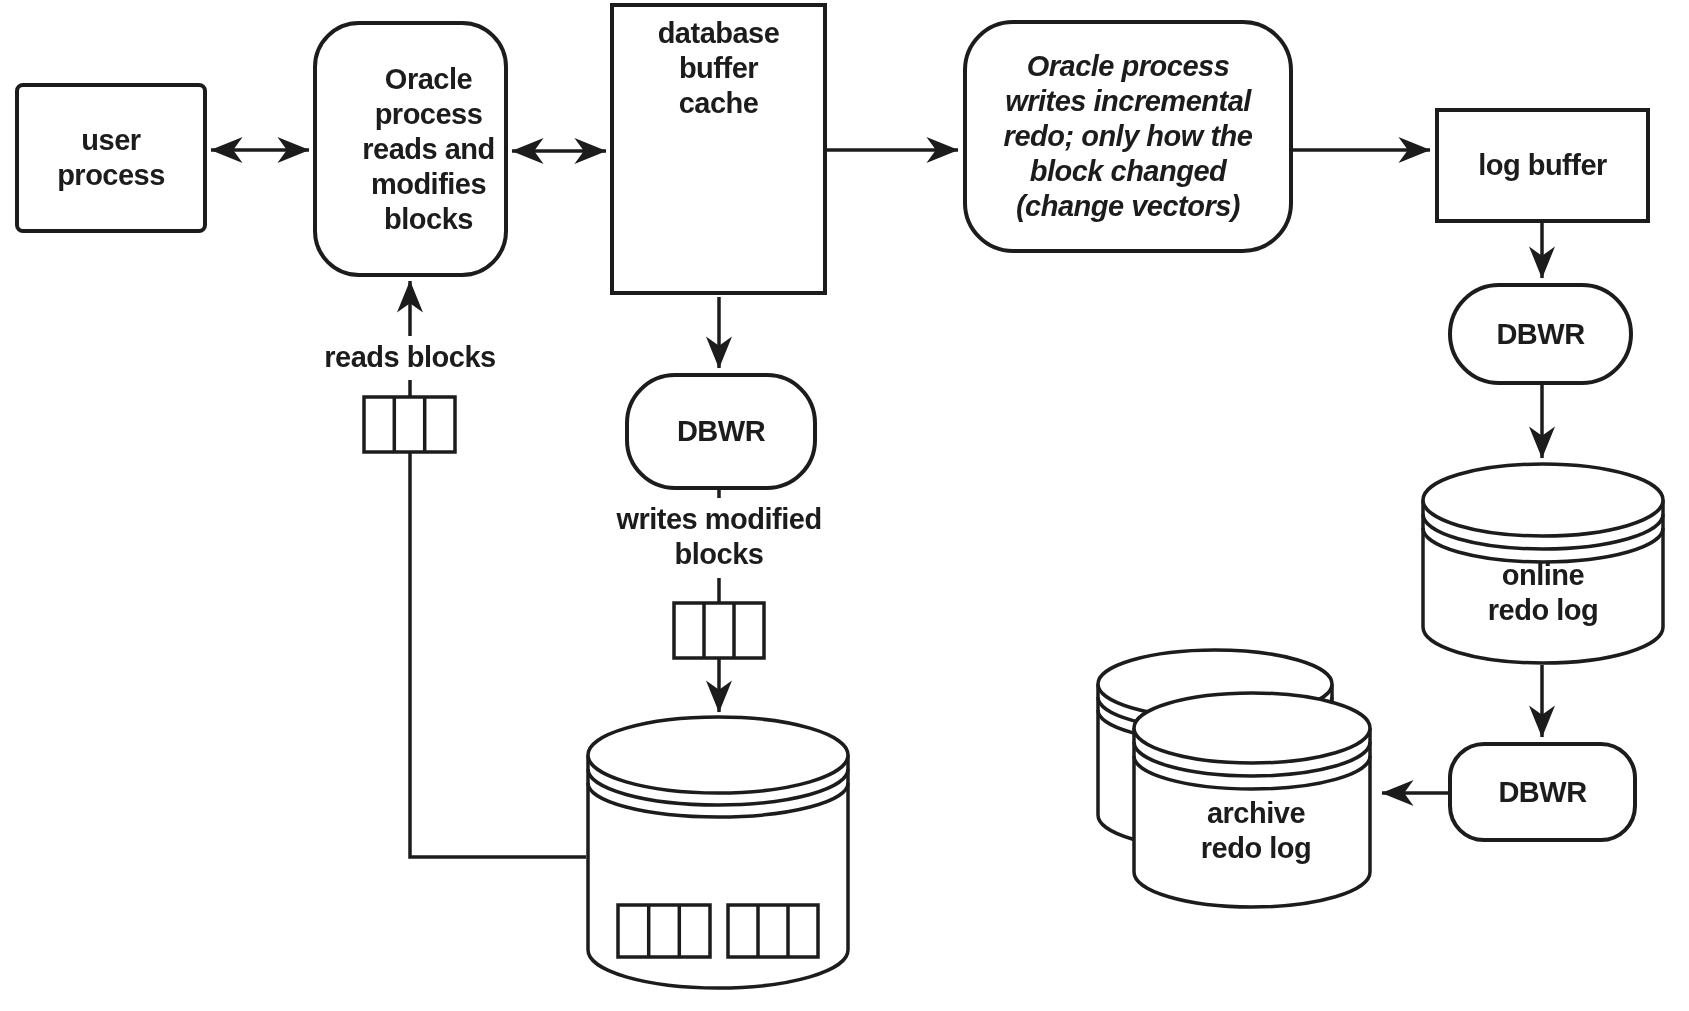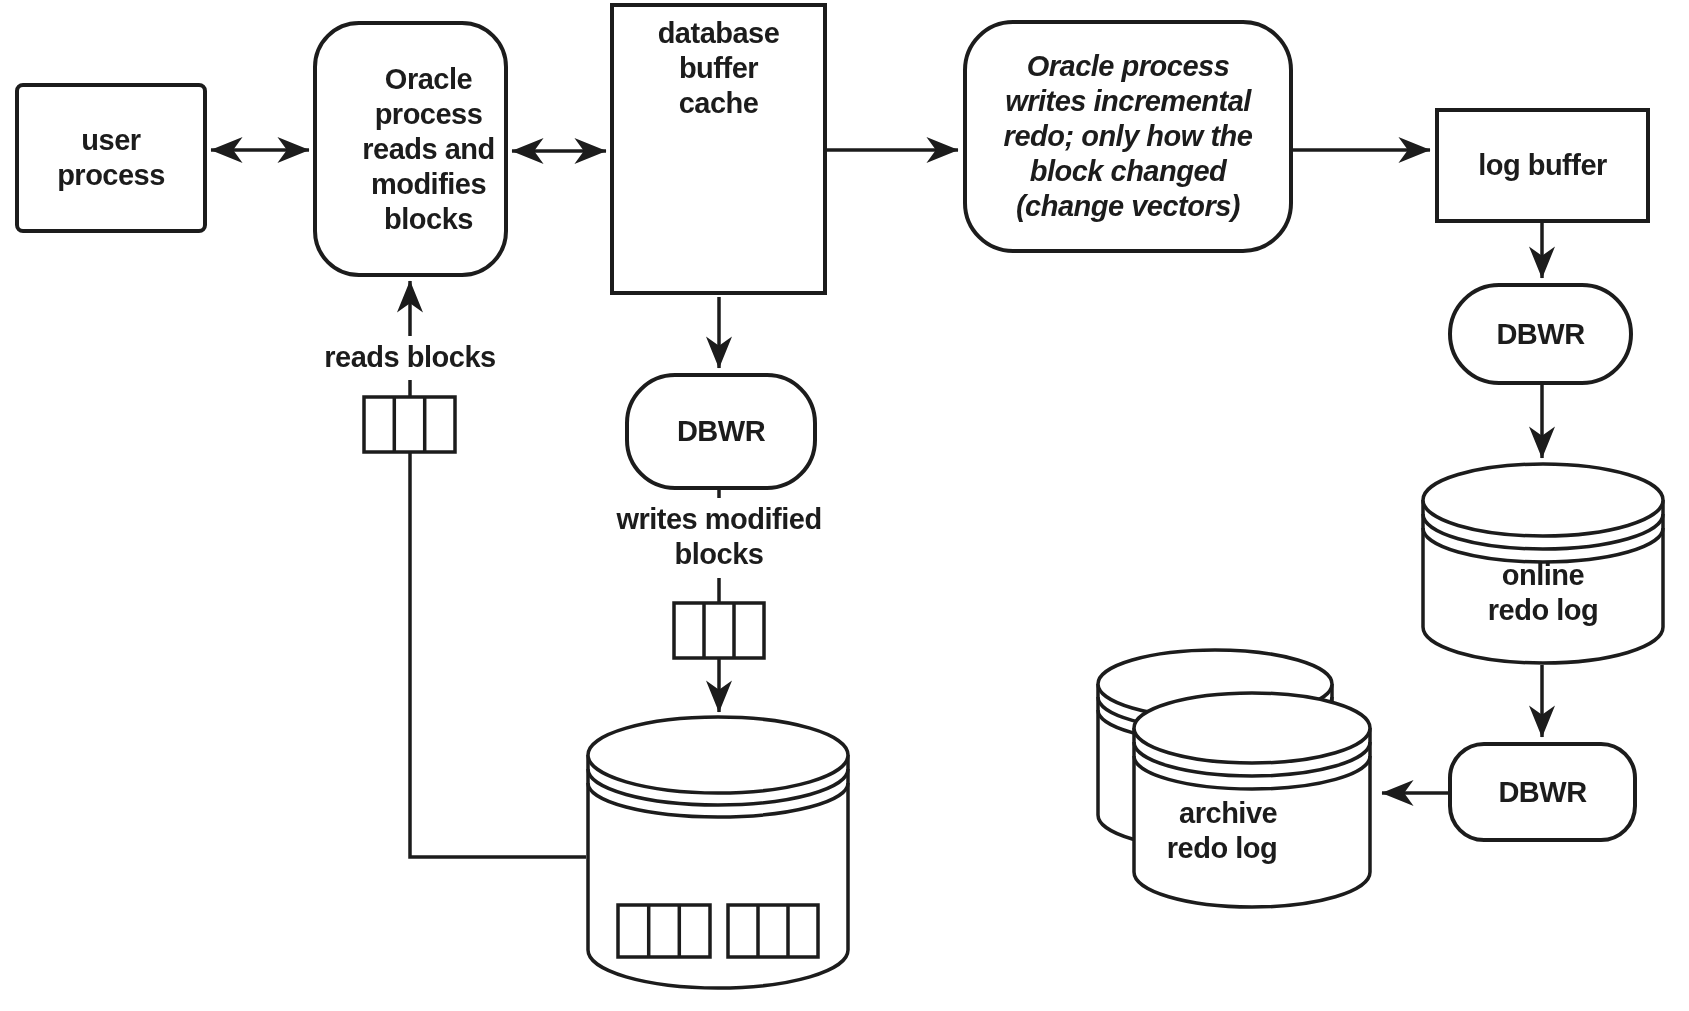--- a/index.html
+++ b/index.html
@@ -42,21 +42,21 @@
              align-items:flex-start; padding-top:9px;}
   .n-redo   {left:963px; top:20px;  width:330px; height:233px; border-radius:50px;font-style:italic;}
   .n-logbuf {left:1435px;top:92px;  width:215px; height:115px; border-radius:0;margin-top:16px;}
   .n-lgwr   {left:1448px;top:283px; width:185px; height:102px; border-radius:51px;}
   .n-arch   {left:1448px;top:742px; width:189px; height:100px; border-radius:36px;}
   .n-dbwr   {left:625px; top:373px; width:192px; height:117px; border-radius:50px;}
 
   .l-reads  {left:308px; top:335px; width:204px; height:44px;}
   .l-writes {left:592px; top:497px; width:254px; height:80px;}
   .l-online {left:1443px;top:553px; width:200px; height:80px;}
-  .l-archive{left:1120px;top:790px; width:204px; height:82px;text-align:right;}
+  .l-archive{left:1154px;top:790px; width:204px; height:82px;}
   .l-dbfiles{left:598px; top:838px; width:240px; height:40px;}
 </style>
 </head>
 <body>
 
 <div class="stage">
 
   <svg class="layer" width="1689" height="1011" viewBox="0 0 1689 1011">
     <defs>
       <marker id="arrow" viewBox="0 0 12 10" refX="11.4" refY="5" markerWidth="9.5" markerHeight="8" orient="auto-start-reverse" markerUnits="strokeWidth">

